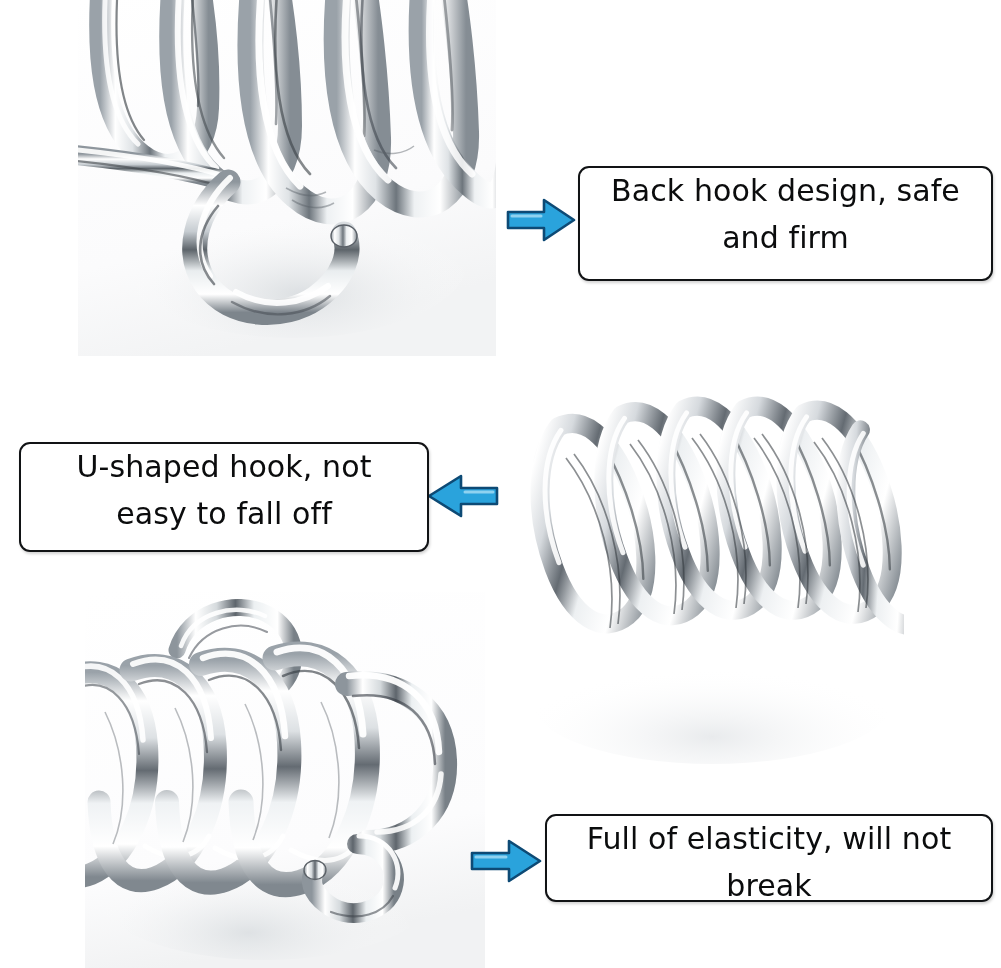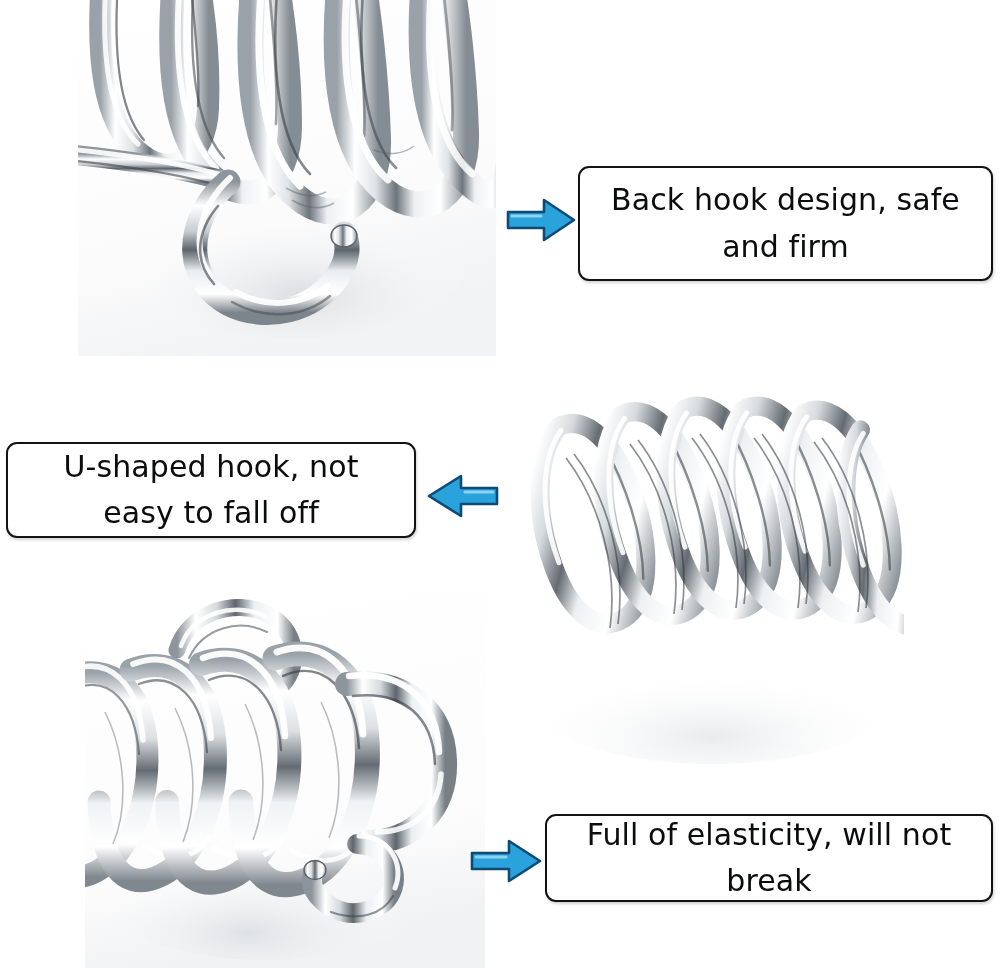--- a/index.html
+++ b/index.html
@@ -19,21 +19,21 @@
   .photo svg{display:block;width:100%;height:100%;}
 
   
   .callout{
     position:absolute;
     box-sizing:border-box;
     background:#ffffff;
     border:2px solid #111315;
     border-radius:11px;
     display:flex;
-    align-items:center;
+    align-items:flex-start;
     justify-content:center;
     box-shadow:1px 2px 3px rgba(0,0,0,.18);
   }
   .callout .ctext{
     display:block;
     text-align:center;
     color:#0b0c0d;
     font-family:"DejaVu Sans","Liberation Sans",sans-serif;
     font-size:30px;
     line-height:1.55;
@@ -304,21 +304,21 @@
       <polygon points="2,15 39,15 39,3 70,23 39,43 39,31 2,31" fill="#2aa3dc" stroke="#0d4a75" stroke-width="2.6" stroke-linejoin="round"></polygon>
       <polyline points="6,19 36,19" fill="none" stroke="#8fd2f0" stroke-width="3" stroke-linecap="round"></polyline>
     </svg>
   </div>
 
   <div class="callout" id="callout-1" style="left: 578px; top: 166px; width: 415px; height: 115px;">
     <span class="ctext">Back hook design, safe
 and firm</span>
   </div>
 
-  <div class="callout" id="callout-2" style="left: 6px; top: 442px; width: 410px; height: 96px;">
+  <div class="callout" id="callout-2" style="left: 19px; top: 442px; width: 410px; height: 110px;">
     <span class="ctext">U-shaped hook, not
 easy to fall off</span>
   </div>
 
   <div class="callout" id="callout-3" style="left: 545px; top: 814px; width: 448px; height: 88px;">
     <span class="ctext">Full of elasticity, will not
 break</span>
   </div>
 
 </div>

